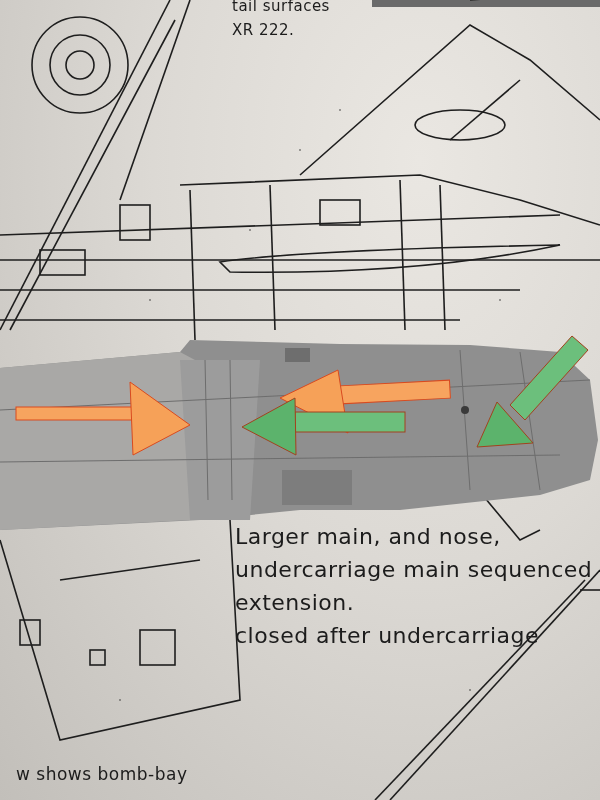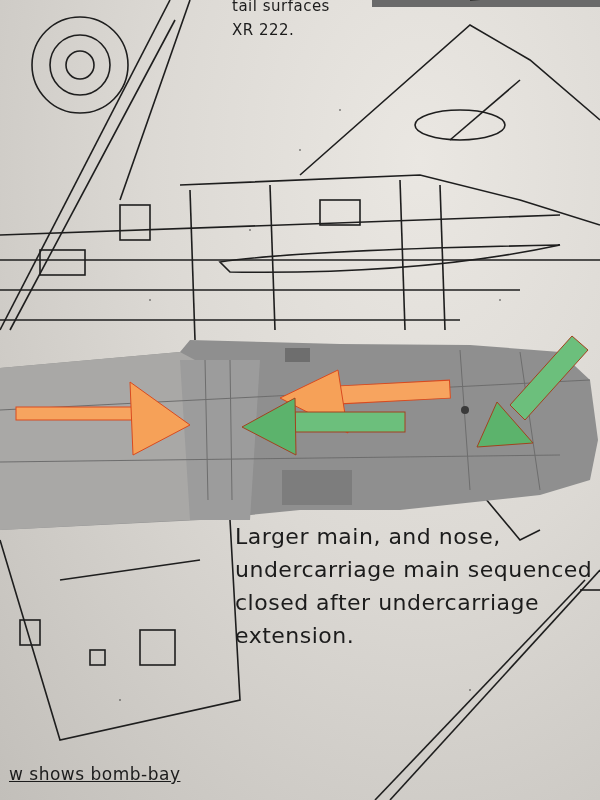--- a/index.html
+++ b/index.html
@@ -14,21 +14,21 @@
         radial-gradient(ellipse at 70% 20%, #eae7e2 0%, #dcd9d4 45%, #c2bfba 100%);
     }
     .drawing { position: absolute; inset: 0; }
     .caption {
       position: absolute; color: #1c1c1c;
       font-family: "DejaVu Sans", sans-serif;
       letter-spacing: 0.5px;
     }
     .cap-top { left: 232px; top: -6px; font-size: 15px; line-height: 24px; }
     .cap-mid { left: 235px; top: 520px; font-size: 22px; line-height: 33px; }
-    .cap-bottom { left: 9px; top: 764px; font-size: 17px; text-decoration: underline; }
+    .cap-bottom { left: 16px; top: 764px; font-size: 17px; }
     .top-strip {
       position: absolute; left: 372px; top: 0; width: 228px; height: 7px;
       background: #6a6a6a;
     }
     .model {
       position: absolute; left: 0; top: 0; width: 600px; height: 800px;
     }
   </style>
 </head>
 <body>
@@ -130,19 +130,19 @@
 </svg>
 
 <div class="caption cap-top">
   <div>tail surfaces</div>
   <div>XR 222.</div>
 </div>
 
 <div class="caption cap-mid">
   <div>Larger main, and nose,</div>
   <div>undercarriage main sequenced</div>
+  <div>extension.</div>
   <div>closed after undercarriage</div>
-  <div>extension.</div>
 </div>
 
 <div class="caption cap-bottom">
   <div>w shows bomb-bay</div>
 </div>
 
 </body></html>

